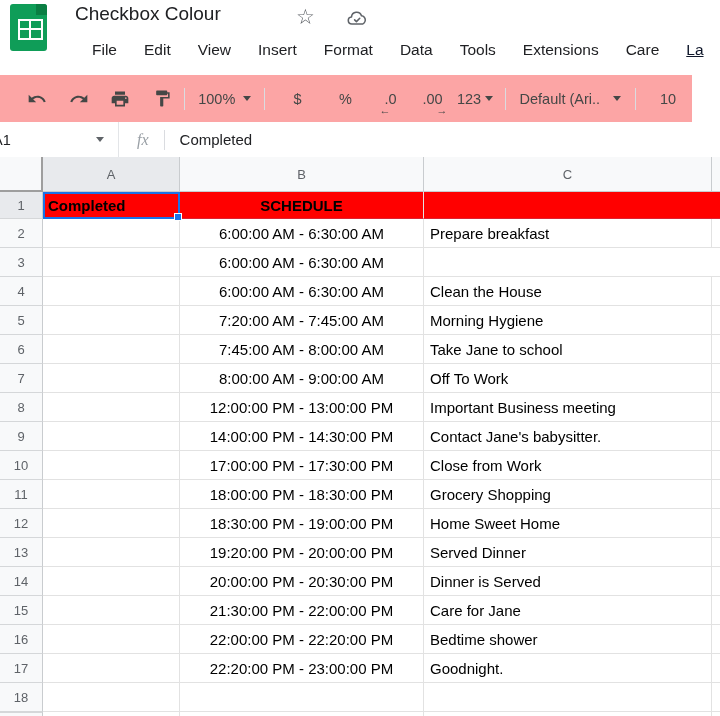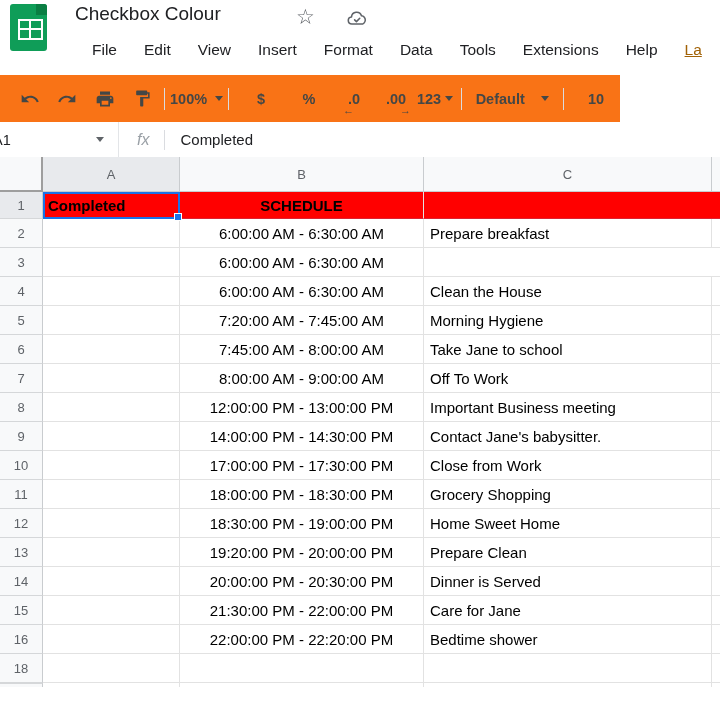--- a/index.html
+++ b/index.html
@@ -17,40 +17,40 @@
   #logo .fold{position:absolute;right:0;top:0;width:11px;height:11px;background:#0a7e43;border-radius:0 3px 0 0;}
   #logo .fold:before{content:"";position:absolute;right:0;top:0;border-top:11px solid #fff;border-left:11px solid transparent;opacity:0;}
   #logo .grid{position:absolute;left:8px;top:15px;width:21px;height:17px;border:2px solid #fff;}
   #logo .grid:before{content:"";position:absolute;left:0;right:0;top:6.5px;height:2px;background:#fff;}
   #logo .grid:after{content:"";position:absolute;top:0;bottom:0;left:8.5px;width:2px;background:#fff;}
   #doc-title{left:75px;top:3px;font-size:19px;color:#202124;white-space:nowrap;}
   #star{left:296px;top:6px;font-size:21px;color:#5f6368;line-height:22px;}
   #cloud{left:345px;top:8px;}
   #menubar{left:92px;top:36px;height:28px;display:flex;align-items:center;gap:27px;font-size:15.5px;color:#202124;white-space:nowrap;}
   .menu-item{cursor:default;}
-  #last-edit{text-decoration:underline;color:#a16207;}
-
-  
-  #toolbar{left:0;top:75px;width:620px;height:47px;background:#f97316;border-bottom:1px solid #e3e5e8;display:flex;align-items:center;color:#444746;font-size:14.5px;font-weight:bold;}
+  #last-edit{text-decoration:underline;color:#0f172a;}
+
+  
+  #toolbar{left:0;top:75px;width:692px;height:47px;background:#fca5a5;border-bottom:1px solid #e3e5e8;display:flex;align-items:center;color:#444746;font-size:14.5px;}
   #toolbar .tb-btn{display:flex;align-items:center;justify-content:center;height:28px;min-width:28px;}
   #toolbar svg{fill:#444746;}
   .tb-sep{width:1px;height:22px;background:#dadce0;margin:0 8px;}
   .caret{width:0;height:0;border-left:4.5px solid transparent;border-right:4.5px solid transparent;border-top:5px solid #444746;margin-left:8px;}
   .dec-wrap{position:relative;display:inline-block;padding:0 4px;}
   .dec-arrow{position:absolute;font-size:11px;bottom:-9px;color:#444746;}
   .dec-arrow.l{left:-1px;}
   .dec-arrow.r{right:-1px;}
   #font-name{max-width:96px;overflow:hidden;white-space:nowrap;}
 
   
   #formulabar{left:0;top:122px;width:720px;height:35px;background:#fff;border-bottom:1px solid #e3e5e8;display:flex;align-items:center;}
   #namebox{width:118px;height:100%;display:flex;align-items:center;overflow:hidden;border-right:1px solid #e3e5e8;}
   #namebox .nb-text{margin-left:-7px;font-size:14.5px;color:#202124;}
   #namebox .caret{margin-left:auto;margin-right:14px;border-top-color:#5f6368;}
-  #fx{font-family:Liberation Sans, sans-serif;font-style:italic;font-size:16px;color:#9aa0a6;margin-left:18px;}
+  #fx{font-family:Liberation Serif, serif;font-style:italic;font-size:16px;color:#9aa0a6;margin-left:18px;}
   .fb-sep{width:1px;height:20px;background:#dadce0;margin:0 15px;}
   #formula-value{font-size:15px;color:#202124;}
 
   
   #colheaders{left:0;top:157px;width:720px;height:35px;display:flex;background:#f8f9fa;border-bottom:1px solid #c9cccf;box-sizing:border-box;}
   #corner{width:43px;box-sizing:border-box;background:#f8f9fa;border-right:2px solid #9e9e9e;border-bottom:2px solid #9e9e9e;margin-bottom:-1px;height:35px;}
   .ch{box-sizing:border-box;border-right:1px solid #c9cccf;display:flex;align-items:center;justify-content:center;font-size:13px;color:#5f6368;}
   .ch.a{width:137px;background:#e8eaed;}
   .ch.b{width:244px;}
   .ch.c{width:288px;}
@@ -108,21 +108,21 @@
       <span class="menu-item">Insert</span>
 
       <span class="menu-item">Format</span>
 
       <span class="menu-item">Data</span>
 
       <span class="menu-item">Tools</span>
 
       <span class="menu-item">Extensions</span>
 
-      <span class="menu-item">Help</span>
+      <span class="menu-item">Care</span>
 
     <span id="last-edit">La</span>
   </div>
 </div>
 
 <div id="toolbar" class="abs">
   <div style="width:24px"></div>
   <div class="tb-btn">
     <svg width="20" height="20" viewBox="0 0 24 24">
         <path d="M12.5 8c-2.65 0-5.05.99-6.9 2.6L2 7v9h9l-3.62-3.62c1.39-1.16 3.16-1.88 5.12-1.88 3.54 0 6.55 2.31 7.6 5.5l2.37-.78C21.08 11.03 17.15 8 12.5 8z"></path>
@@ -289,21 +289,21 @@
       <div class="cA"></div>
       <div class="cB">18:30:00 PM - 19:00:00 PM</div>
       <div class="cC">Home Sweet Home</div>
       <div class="cD"></div>
     </div>
 
     <div class="g-row">
       <div class="rn">13</div>
       <div class="cA"></div>
       <div class="cB">19:20:00 PM - 20:00:00 PM</div>
-      <div class="cC">Prepare Clean</div>
+      <div class="cC">Served Dinner</div>
       <div class="cD"></div>
     </div>
 
     <div class="g-row">
       <div class="rn">14</div>
       <div class="cA"></div>
       <div class="cB">20:00:00 PM - 20:30:00 PM</div>
       <div class="cC">Dinner is Served</div>
       <div class="cD"></div>
     </div>
@@ -317,20 +317,27 @@
     </div>
 
     <div class="g-row">
       <div class="rn">16</div>
       <div class="cA"></div>
       <div class="cB">22:00:00 PM - 22:20:00 PM</div>
       <div class="cC">Bedtime shower</div>
       <div class="cD"></div>
     </div>
 
+    <div class="g-row">
+      <div class="rn">17</div>
+      <div class="cA"></div>
+      <div class="cB">22:20:00 PM - 23:00:00 PM</div>
+      <div class="cC">Goodnight.</div>
+      <div class="cD"></div>
+    </div>
 
     <div class="g-row">
       <div class="rn">18</div>
       <div class="cA"></div>
       <div class="cB"></div>
       <div class="cC"></div>
       <div class="cD"></div>
     </div>
 
   <div id="row19">

